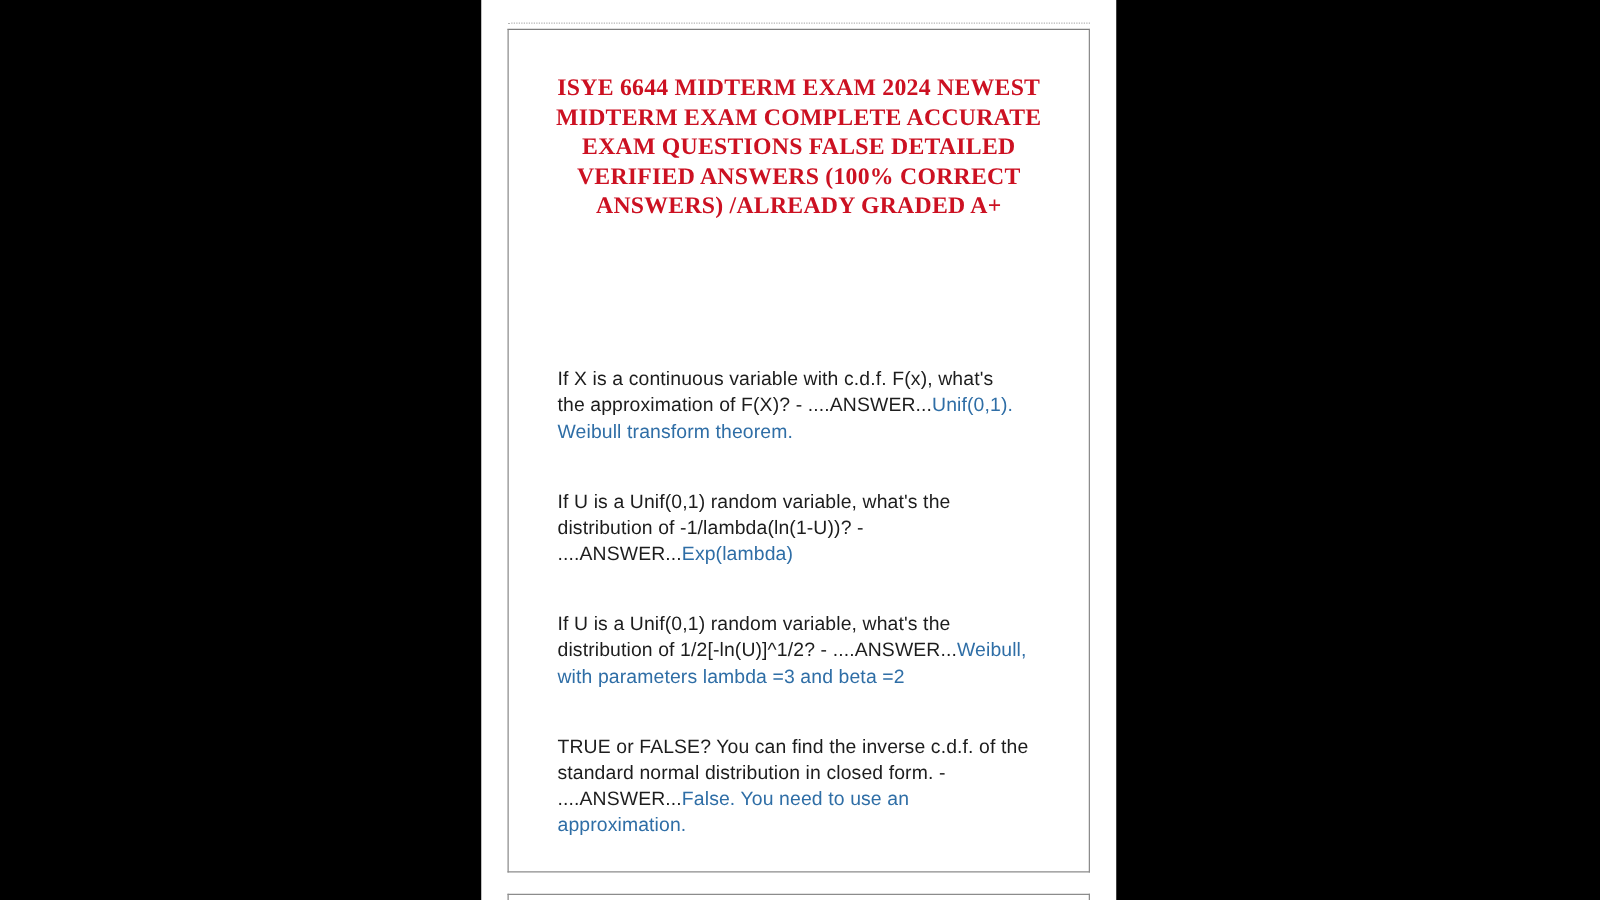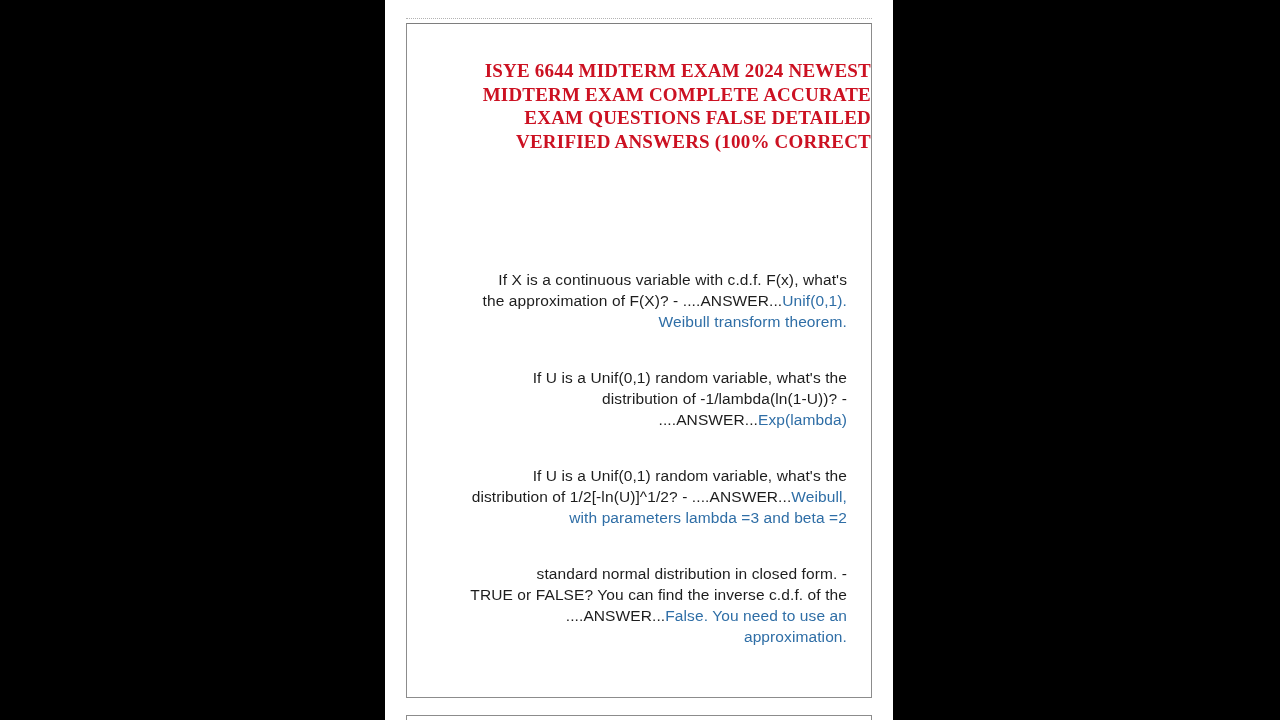--- a/index.html
+++ b/index.html
@@ -1,15 +1,15 @@
 <!DOCTYPE html>
 <html style="--title-color: #cc1122; --text-color: #1d1d1d; --answer-color: #2f6ea6;"><head>
 <meta charset="utf-8">
 <style>
-  * { margin: 0; padding: 0; box-sizing: border-box; text-align: right; }
+  * { margin: 0; padding: 0; box-sizing: border-box; }
   html, body {
     width: 1280px; height: 720px;
     overflow: hidden;
     background: #000000;
     font-family: "Liberation Sans", sans-serif;
   }
   .stage { position: relative; width: 1280px; height: 720px; background: #000; }
 
   .doc-strip {
     position: absolute;
@@ -76,41 +76,42 @@
   <div class="doc-strip">
 
     <div class="page-separator"></div>
 
     <div class="page-1">
       <div class="doc-title">
         <div>ISYE 6644 MIDTERM EXAM 2024 NEWEST</div>
         <div>MIDTERM EXAM COMPLETE ACCURATE</div>
         <div>EXAM QUESTIONS FALSE DETAILED</div>
         <div>VERIFIED ANSWERS (100% CORRECT</div>
+        <div>ANSWERS) /ALREADY GRADED A+</div>
       </div>
 
       <div class="qa-section">
           <div class="qa-block">
             <div class="qa-line"><span class="q-text">If X is a continuous variable with c.d.f. F(x), what's</span></div>
             <div class="qa-line"><span class="q-text">the approximation of F(X)? - ....ANSWER...</span><span class="a-text">Unif(0,1).</span></div>
             <div class="qa-line"><span class="a-text">Weibull transform theorem.</span></div>
           </div>
           <div class="qa-block">
             <div class="qa-line"><span class="q-text">If U is a Unif(0,1) random variable, what's the</span></div>
             <div class="qa-line"><span class="q-text">distribution of -1/lambda(ln(1-U))? -</span></div>
             <div class="qa-line"><span class="q-text">....ANSWER...</span><span class="a-text">Exp(lambda)</span></div>
           </div>
           <div class="qa-block">
             <div class="qa-line"><span class="q-text">If U is a Unif(0,1) random variable, what's the</span></div>
             <div class="qa-line"><span class="q-text">distribution of 1/2[-ln(U)]^1/2? - ....ANSWER...</span><span class="a-text">Weibull,</span></div>
             <div class="qa-line"><span class="a-text">with parameters lambda =3 and beta =2</span></div>
           </div>
           <div class="qa-block">
+            <div class="qa-line"><span class="q-text">TRUE or FALSE? You can find the inverse c.d.f. of the</span></div>
             <div class="qa-line"><span class="q-text">standard normal distribution in closed form. -</span></div>
-            <div class="qa-line"><span class="q-text">TRUE or FALSE? You can find the inverse c.d.f. of the</span></div>
             <div class="qa-line"><span class="q-text">....ANSWER...</span><span class="a-text">False. You need to use an</span></div>
             <div class="qa-line"><span class="a-text">approximation.</span></div>
           </div>
         </div>
     </div>
 
     <div class="page-2"></div>
 
   </div>
 </div>

